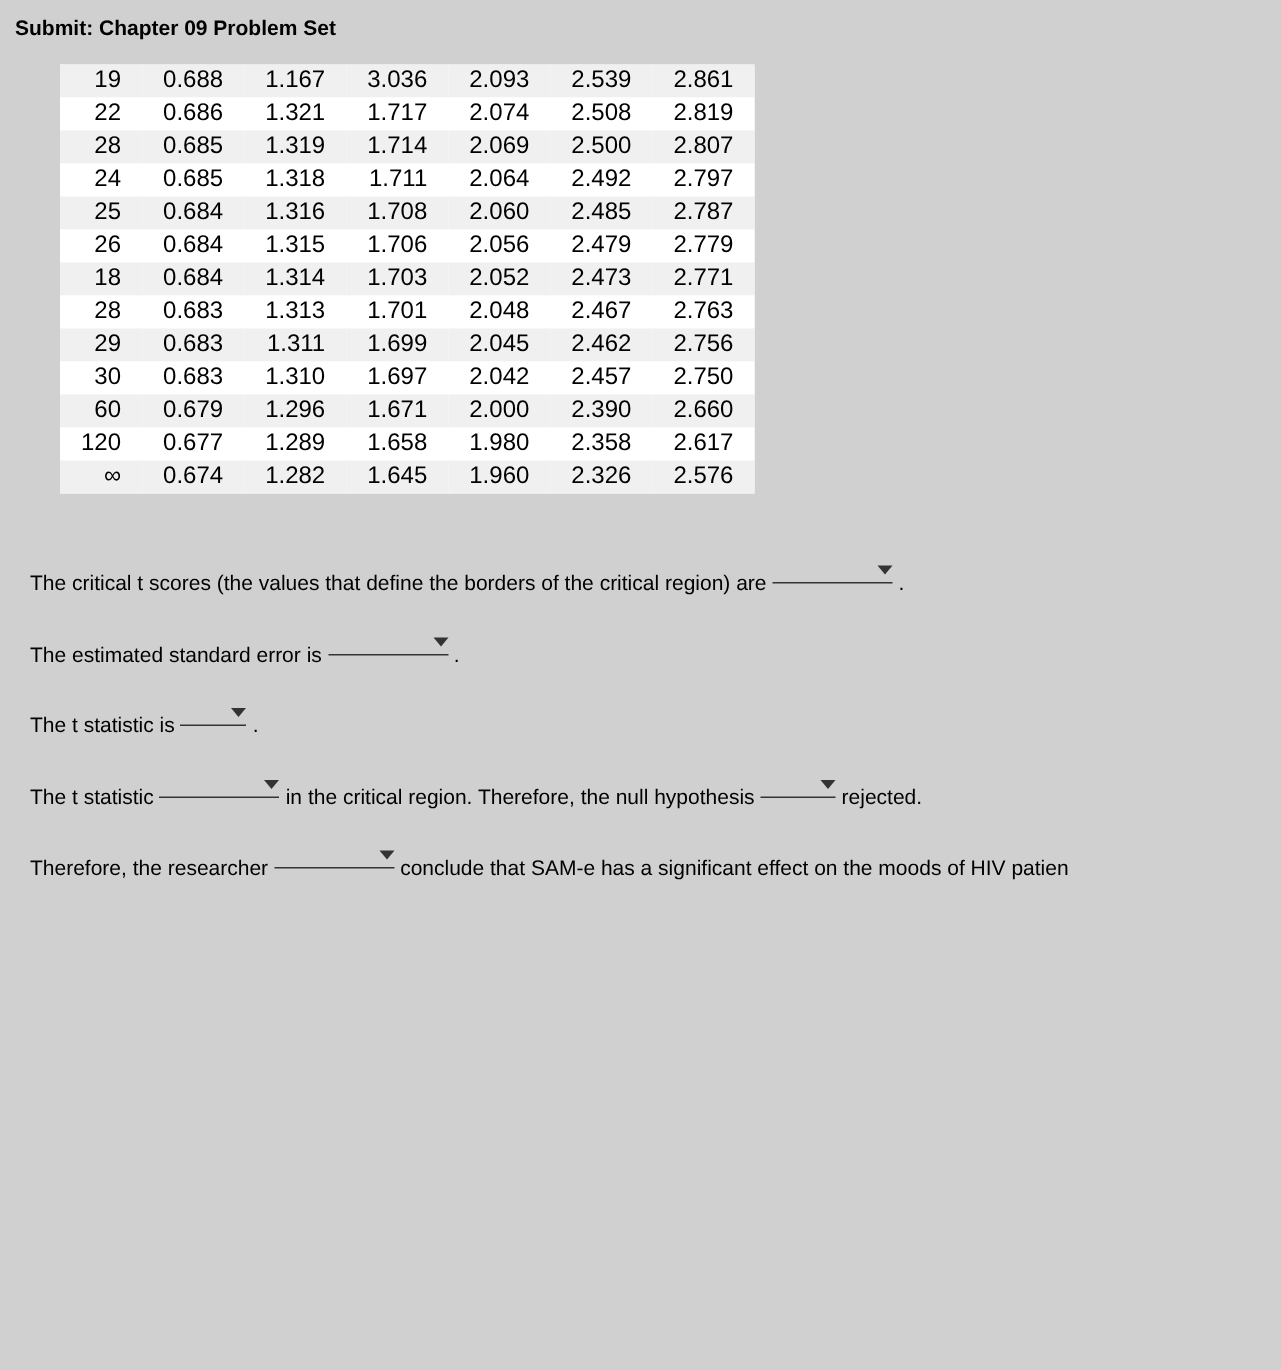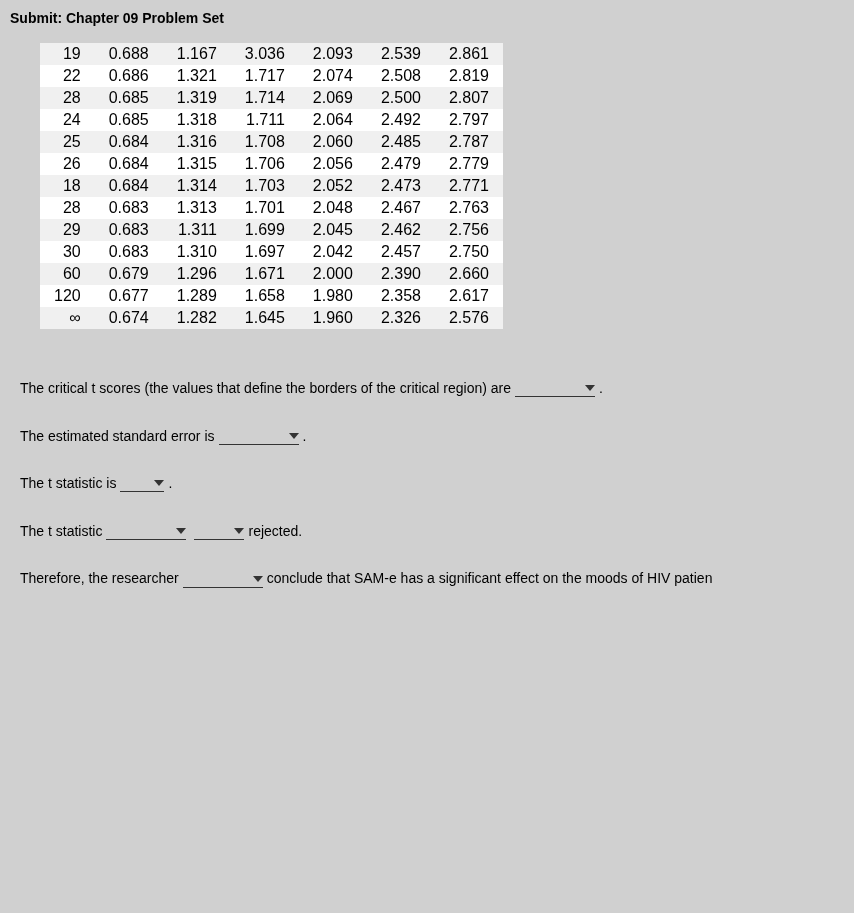--- a/index.html
+++ b/index.html
@@ -40,21 +40,21 @@
     }
     .bottom-section {
       margin-top: 40px;
       padding-left: 10px;
       line-height: 2.4;
     }
     .bottom-section p {
       margin-bottom: 14px;
       font-size: 14px;
       display: flex;
-      align-items: center;
+      align-items: flex-start;
       flex-wrap: wrap;
     }
     .dropdown-inline {
       display: inline-flex;
       align-items: center;
       border-bottom: 1px solid #333;
       min-width: 80px;
       margin: 0 4px;
       position: relative;
       cursor: pointer;
@@ -267,20 +267,21 @@
   <p>
     <span>The t statistic</span>
     <span class="dropdown-inline">
       <select>
         <option value=""></option>
         <option value="is">is</option>
         <option value="is not">is not</option>
       </select>
       <span class="dropdown-arrow"></span>
     </span>
+    <span>in the critical region. Therefore, the null hypothesis</span>
     <span class="dropdown-inline dropdown-short">
       <select>
         <option value=""></option>
         <option value="is">is</option>
         <option value="is not">is not</option>
       </select>
       <span class="dropdown-arrow"></span>
     </span>
     <span>rejected.</span>
   </p>

